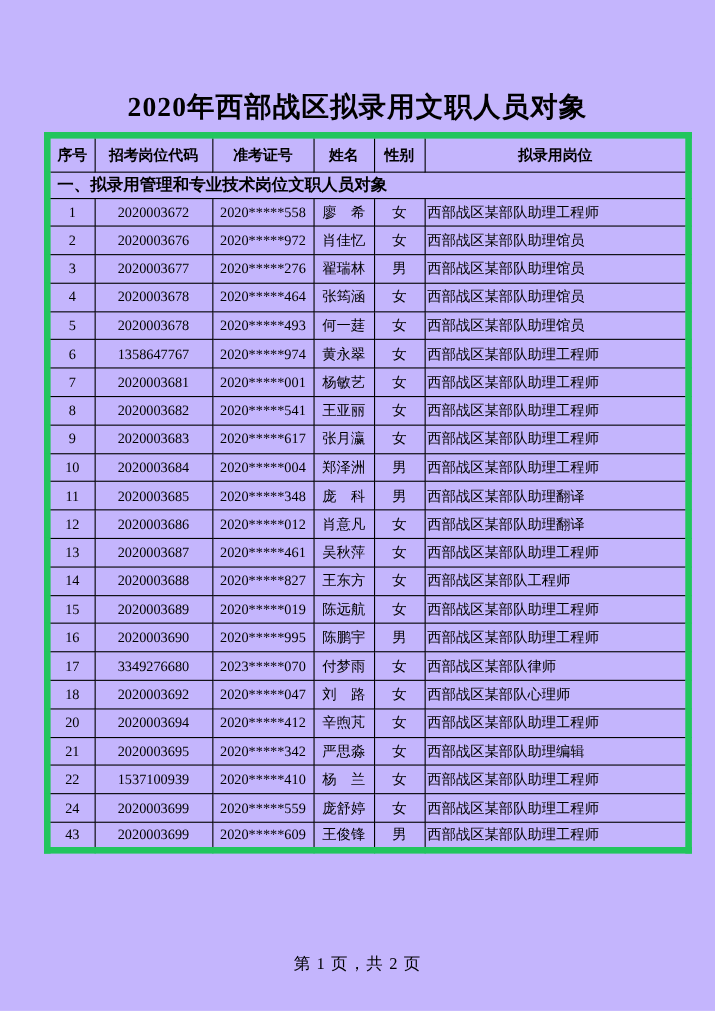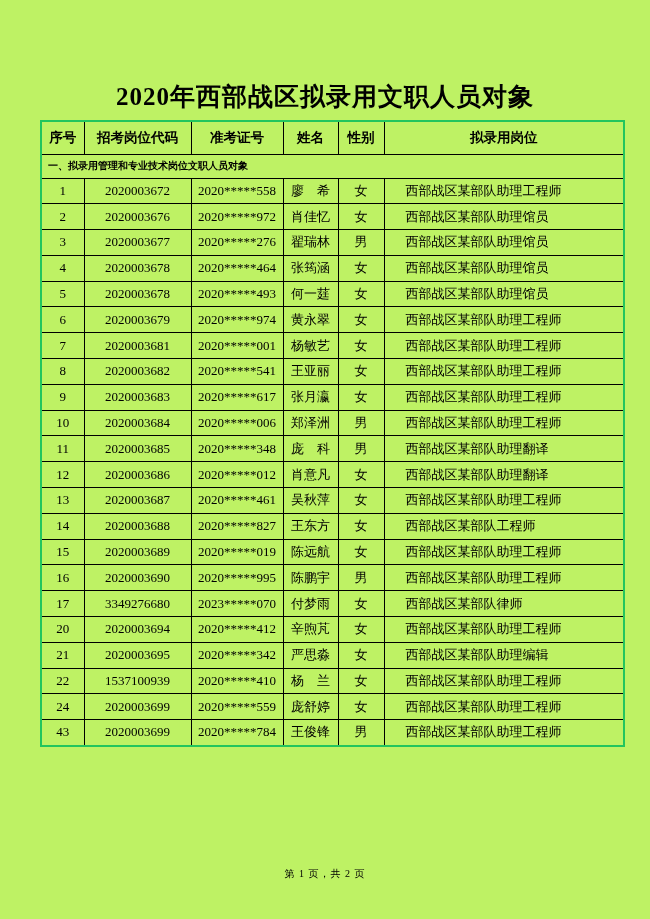--- a/index.html
+++ b/index.html
@@ -9,79 +9,79 @@
   }
   body {
     width: 650px; height: 919px;
     overflow: hidden;
     font-family: "Liberation Serif", "DejaVu Serif", serif;
     color: #000000;
   }
   .page {
     position: relative;
     width: 650px; height: 919px;
-    background: #bef264;
+    background: #c4b5fd;
   }
   .title {
     position: absolute;
     top: 80px; left: 0;
     width: 100%;
     margin: 0;
     text-align: center;
     font-family: "Liberation Serif", "DejaVu Serif", serif;
     font-weight: bold;
     font-size: 25px;
     letter-spacing: 1px;
   }
   table.roster {
     position: absolute;
     top: 120px; left: 40px;
     width: 583px;
     border-collapse: collapse;
     table-layout: fixed;
-    border: 2px solid #22c55e;
+    border: 6px solid #22c55e;
   }
   table.roster th, table.roster td {
     border: 1px solid #000000;
     padding: 0;
     overflow: hidden;
     white-space: nowrap;
   }
   table.roster th {
     font-family: "Liberation Sans", "DejaVu Sans", sans-serif;
     font-weight: bold;
     font-size: 13.5px;
     height: 33px;
     text-align: center;
   }
   tr.section-row td {
     font-family: "Liberation Sans", "DejaVu Sans", sans-serif;
     font-weight: bold;
-    font-size: 10px;
+    font-size: 15px;
     height: 24px;
     text-align: left;
     padding-left: 6px;
   }
   tr.data-row td {
     font-family: "Liberation Serif", "DejaVu Serif", serif;
     font-size: 13px;
     height: 25.8px;
     text-align: center;
   }
   tr.data-row td:last-child {
     text-align: left;
-    padding-left: 21px;
+    padding-left: 2px;
   }
   .footer {
     position: absolute;
     top: 867px; left: 0;
     width: 100%;
     text-align: center;
     font-family: "Liberation Serif", "DejaVu Serif", serif;
-    font-size: 10px;
+    font-size: 15px;
     letter-spacing: 1px;
   }
 </style>
 </head>
 <body>
 
 <div class="page">
 
   <h1 class="title">2020年西部战区拟录用文职人员对象</h1>
 
@@ -143,21 +143,21 @@
         <tr class="data-row">
           <td>5</td>
           <td>2020003678</td>
           <td>2020*****493</td>
           <td>何一莛</td>
           <td>女</td>
           <td>西部战区某部队助理馆员</td>
         </tr>
         <tr class="data-row">
           <td>6</td>
-          <td>2020003679</td>
+          <td>1358647767</td>
           <td>2020*****974</td>
           <td>黄永翠</td>
           <td>女</td>
           <td>西部战区某部队助理工程师</td>
         </tr>
         <tr class="data-row">
           <td>7</td>
           <td>2020003681</td>
           <td>2020*****001</td>
           <td>杨敏艺</td>
@@ -176,21 +176,21 @@
           <td>9</td>
           <td>2020003683</td>
           <td>2020*****617</td>
           <td>张月瀛</td>
           <td>女</td>
           <td>西部战区某部队助理工程师</td>
         </tr>
         <tr class="data-row">
           <td>10</td>
           <td>2020003684</td>
-          <td>2020*****006</td>
+          <td>2020*****004</td>
           <td>郑泽洲</td>
           <td>男</td>
           <td>西部战区某部队助理工程师</td>
         </tr>
         <tr class="data-row">
           <td>11</td>
           <td>2020003685</td>
           <td>2020*****348</td>
           <td>庞　科</td>
           <td>男</td>
@@ -238,20 +238,28 @@
         </tr>
         <tr class="data-row">
           <td>17</td>
           <td>3349276680</td>
           <td>2023*****070</td>
           <td>付梦雨</td>
           <td>女</td>
           <td>西部战区某部队律师</td>
         </tr>
         <tr class="data-row">
+          <td>18</td>
+          <td>2020003692</td>
+          <td>2020*****047</td>
+          <td>刘　路</td>
+          <td>女</td>
+          <td>西部战区某部队心理师</td>
+        </tr>
+        <tr class="data-row">
           <td>20</td>
           <td>2020003694</td>
           <td>2020*****412</td>
           <td>辛煦芃</td>
           <td>女</td>
           <td>西部战区某部队助理工程师</td>
         </tr>
         <tr class="data-row">
           <td>21</td>
           <td>2020003695</td>
@@ -272,21 +280,21 @@
           <td>24</td>
           <td>2020003699</td>
           <td>2020*****559</td>
           <td>庞舒婷</td>
           <td>女</td>
           <td>西部战区某部队助理工程师</td>
         </tr>
         <tr class="data-row">
           <td>43</td>
           <td>2020003699</td>
-          <td>2020*****784</td>
+          <td>2020*****609</td>
           <td>王俊锋</td>
           <td>男</td>
           <td>西部战区某部队助理工程师</td>
         </tr>
       </tbody>
   </table>
 
   <div class="footer">第 1 页，共 2 页</div>
 
 </div>

